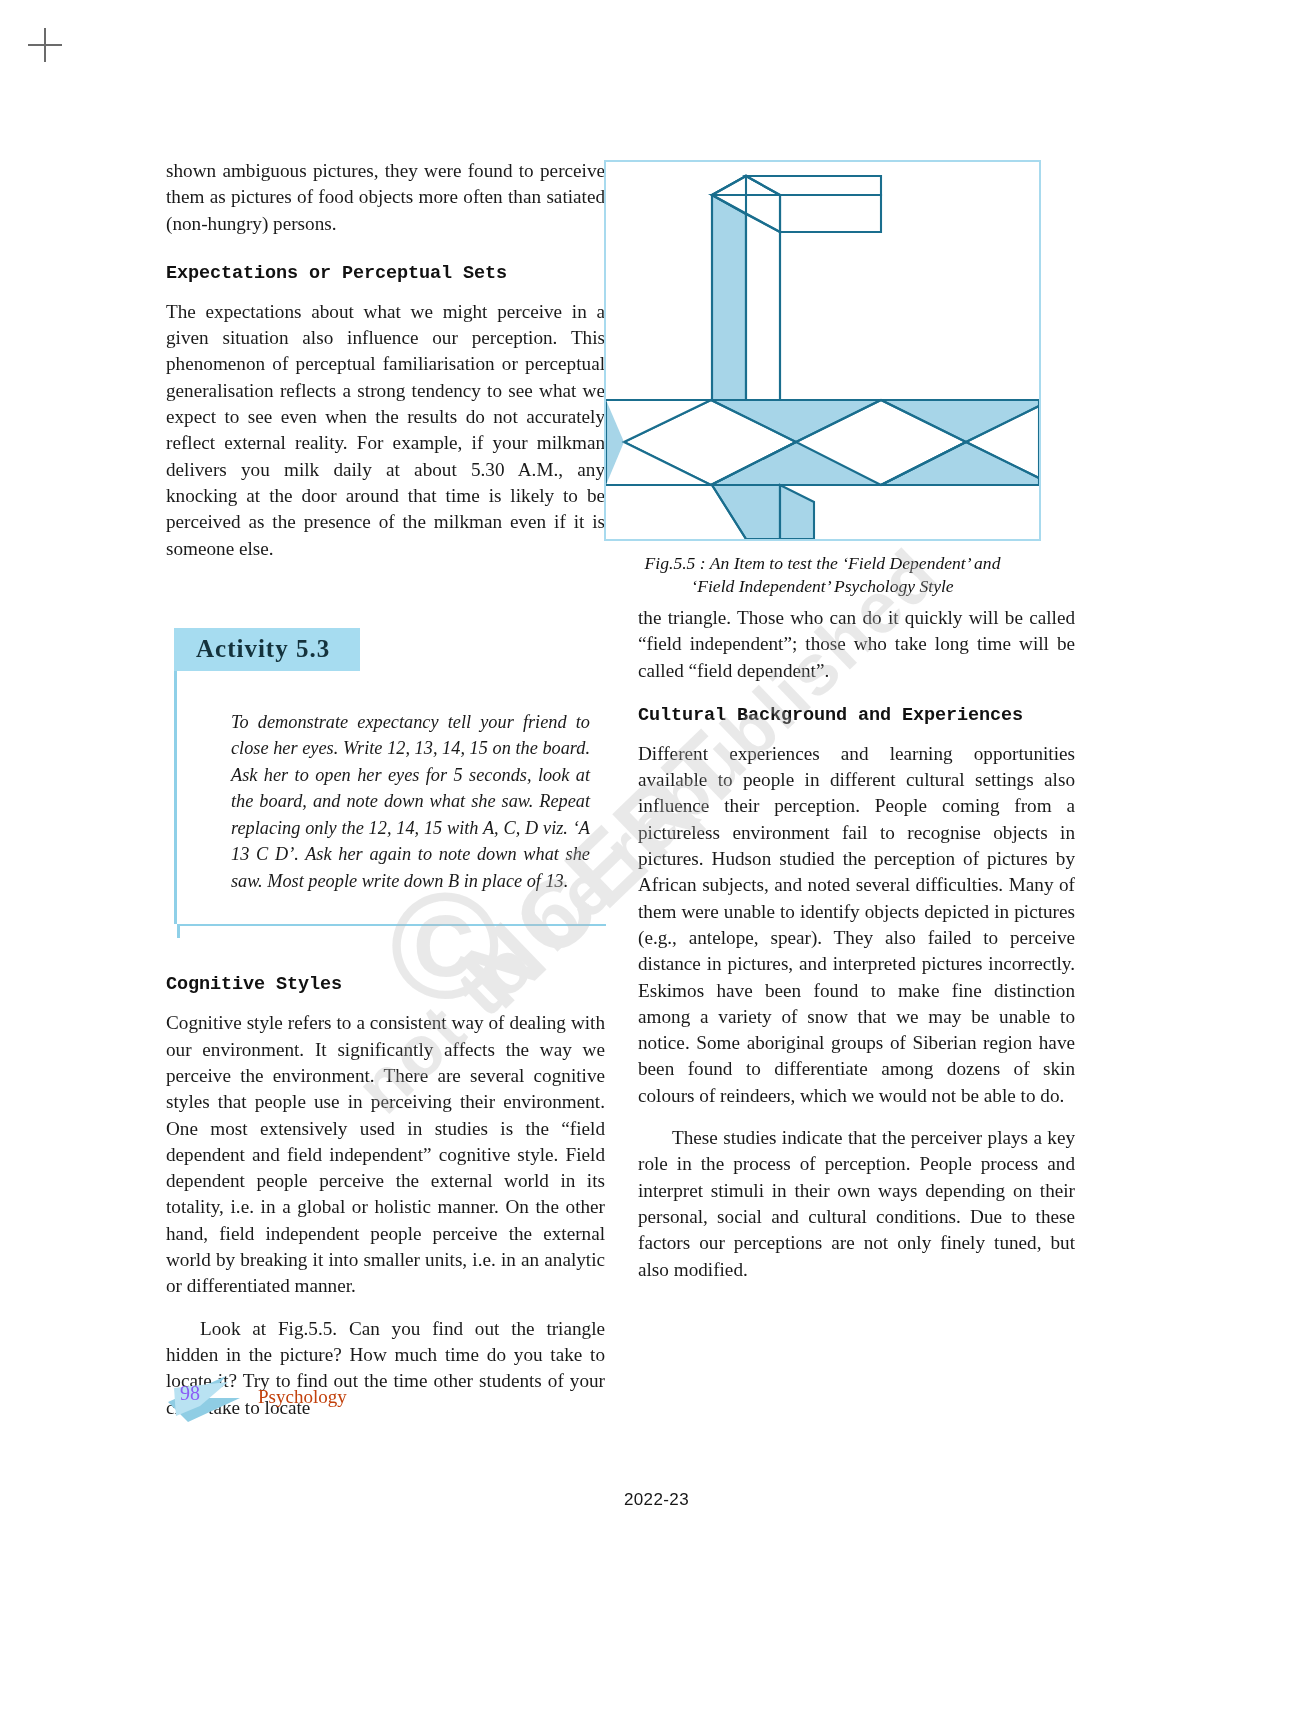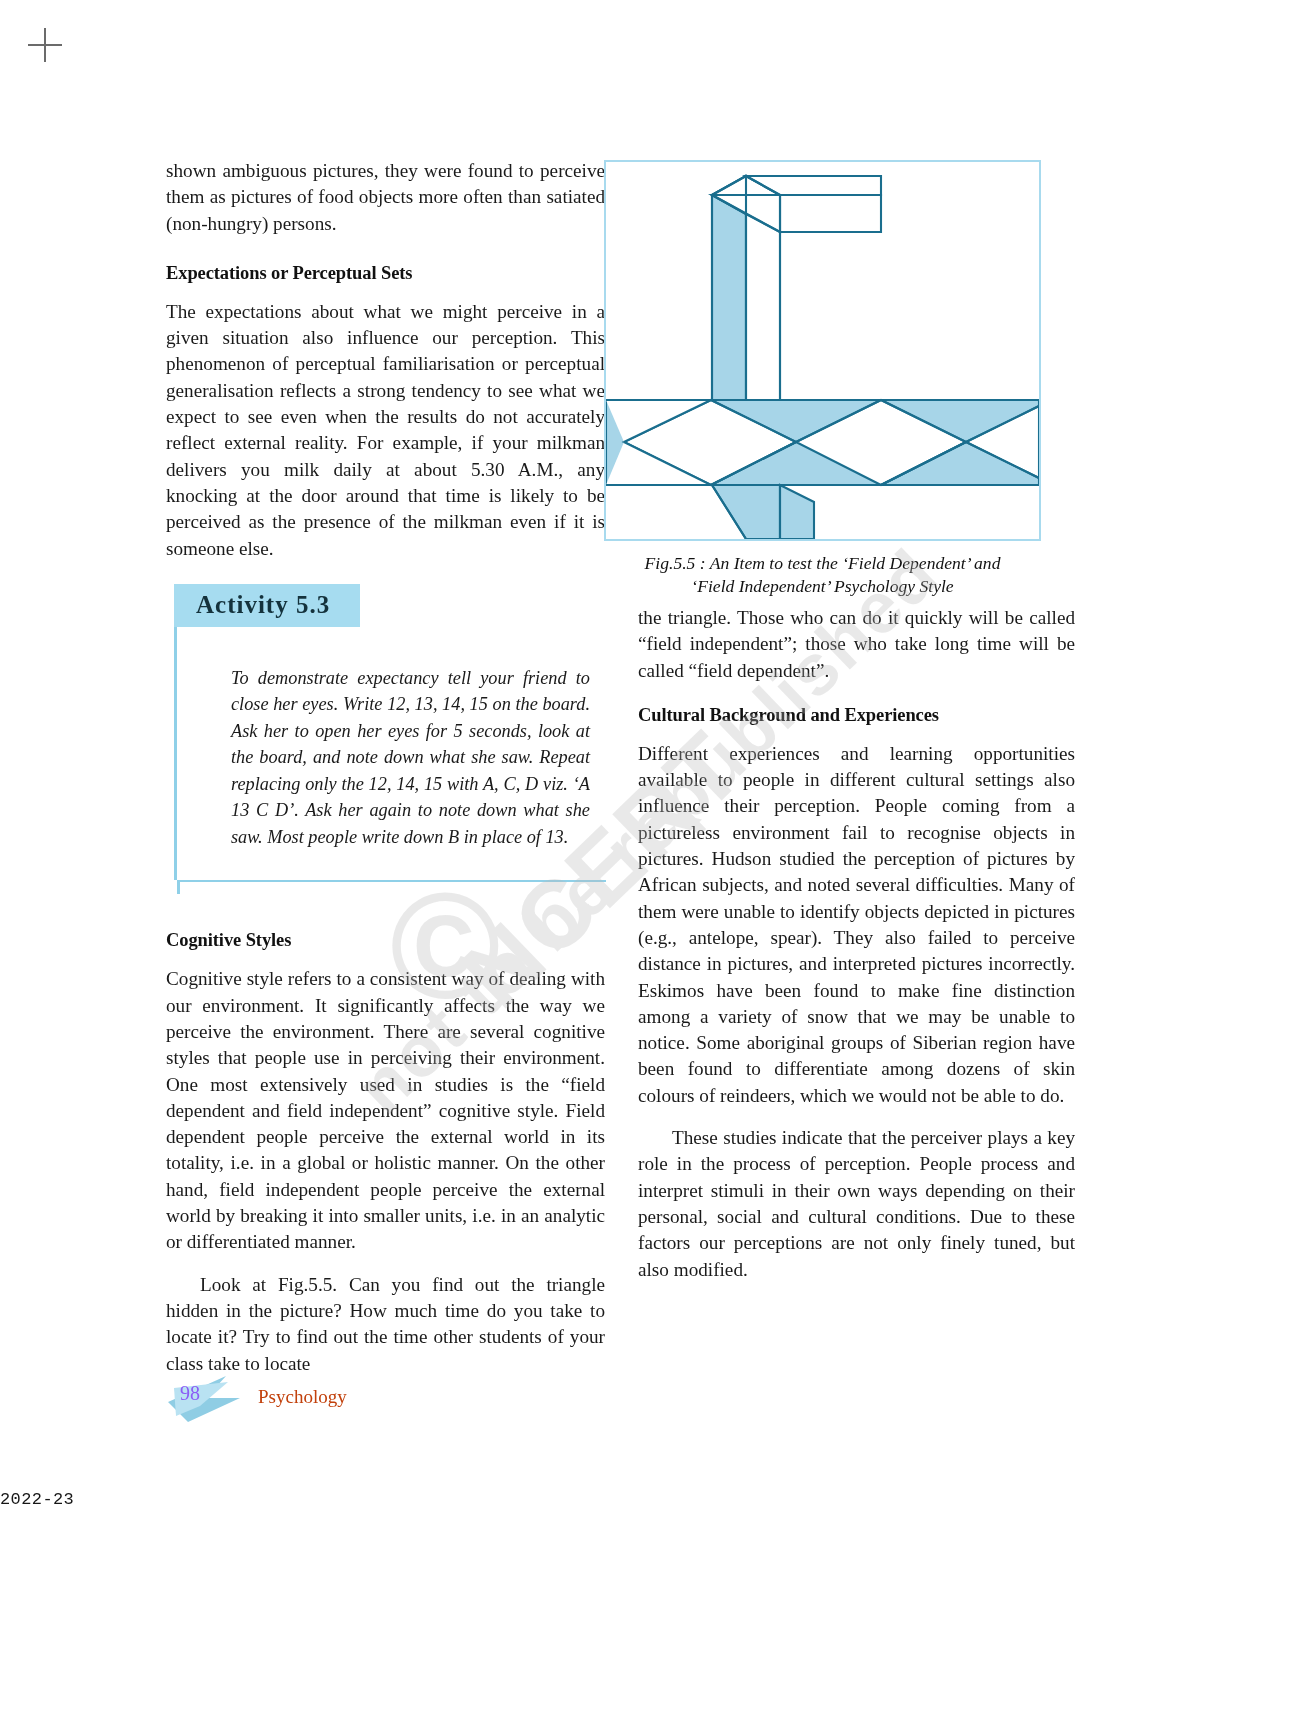--- a/index.html
+++ b/index.html
@@ -64,41 +64,42 @@
     line-height: 26.3px;
     text-align: justify;
     text-justify: inter-word;
     hyphens: none;
   }
   p.body + p.body { margin-top: 16px; }
   p.body.indent { text-indent: 34px; }
 
   h3.heading {
     margin: 21px 0 15px 0;
-    font-family: Liberation Serif, serif;
+    font-family: Liberation Mono, monospace;
     font-size: 18.5px;
     font-weight: bold;
     letter-spacing: -0.1px;
     color: #111111;
   }
   h3.heading.first { margin-top: 26px; }
 
   
   .activity-box {
     position: relative;
     margin-top: 22px;
     margin-left: 8px;
     width: 432px;
   }
   .activity-tab {
     background: #a6dcf0;
     display: inline-block;
     padding: 7px 30px 8px 22px;
     box-sizing: border-box;
     min-width: 185px;
+    margin-top: 44px;
   }
   .activity-tab .tab-label {
     font-family: "Liberation Serif", "DejaVu Serif", serif;
     font-size: 25px;
     font-weight: 600;
     letter-spacing: 1px;
     color: #14323c;
     white-space: nowrap;
   }
   .activity-body {
@@ -195,22 +196,23 @@
     top: 14px;
     font-size: 19px;
     color: #c2410c;
   }
 
   .page-year {
     position: absolute;
     left: 0;
     top: 1490px;
     width: 1313px;
+    text-align: center;
     font-size: 17px;
-    font-family: Liberation Mono, monospace;
+    font-family: Liberation Sans, sans-serif;
     color: #161616;
     letter-spacing: 0.4px;
   }
 
   
   .watermark {
     position: absolute;
     left: 330px;
     top: 430px;
     width: 760px;

